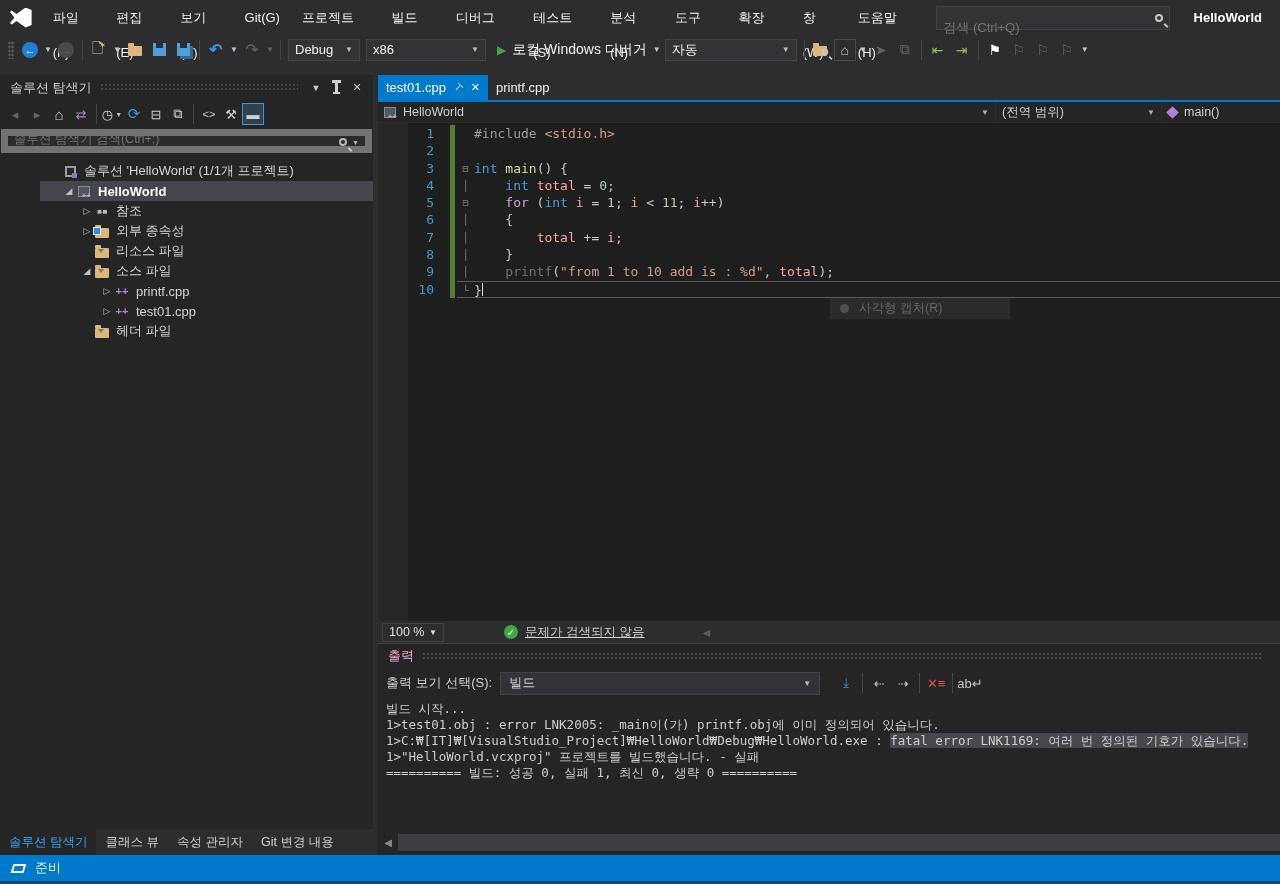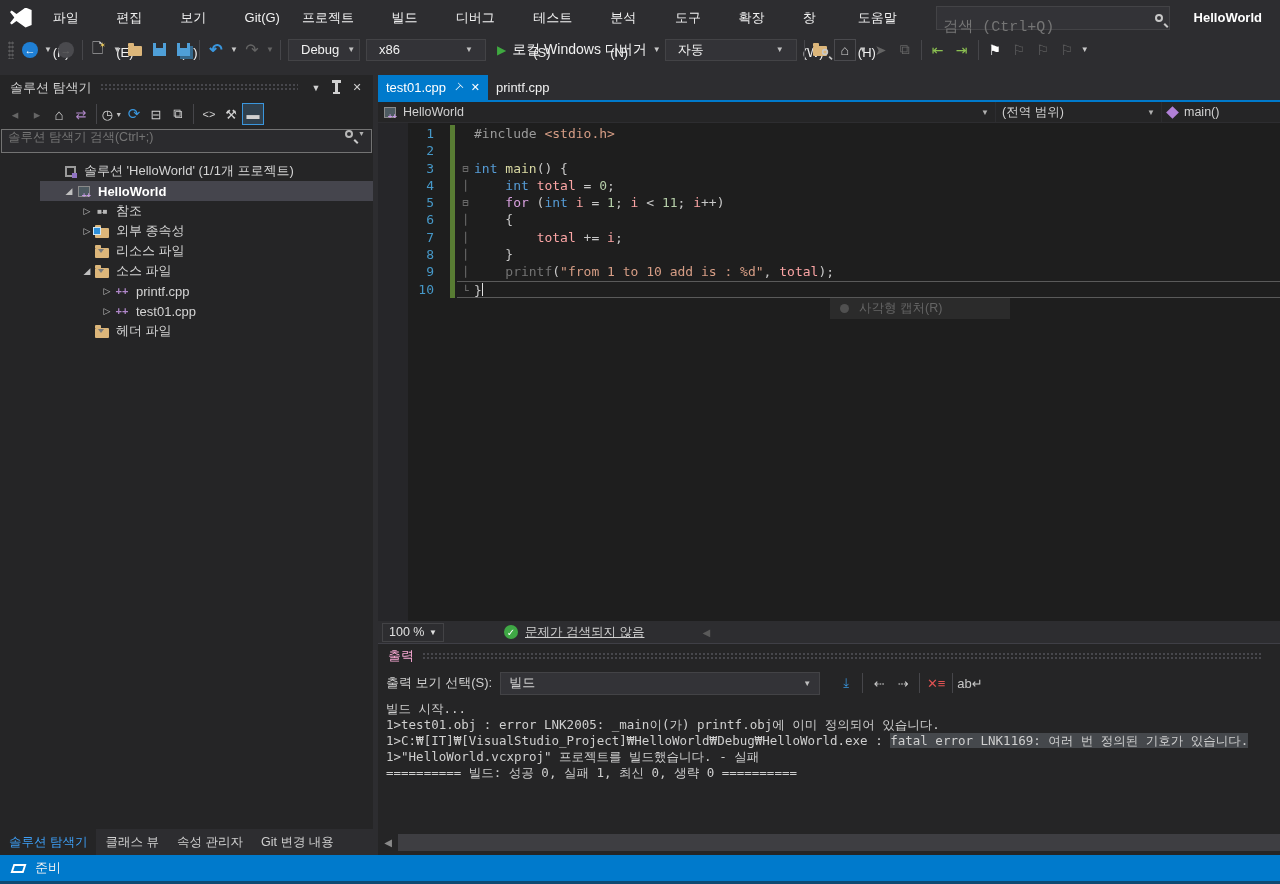--- a/index.html
+++ b/index.html
@@ -6,34 +6,34 @@
   html,body { width:1280px; height:884px; overflow:hidden; background:#2d2d30;
     font-family:"Liberation Sans", sans-serif; font-size:13px; color:#f1f1f1; }
 
   
   #menubar { height:35px; display:flex; align-items:center; background:#2d2d30; padding-left:8px; }
   #vs-logo { width:22px; height:20px; background:#ffffff; margin:0 10px 0 2px;
     clip-path:polygon(0 22%,8% 15%,30% 32%,72% 0,100% 12%,100% 88%,72% 100%,30% 68%,8% 85%,0 78%,20% 50%); }
   .menu-item { padding:0 11px; height:35px; line-height:35px; color:#f1f1f1; cursor:default; }
   #qsearch { width:237px; height:24px; background:#333337; border:1px solid #434346;
     display:flex; align-items:center; margin-left:12px; padding:0 6px; }
-  #qsearch input { flex:1; background:transparent; border:none; outline:none; color:#b8b8b8; font-size:15px; font-family:Liberation Mono, monospace;margin-top:20px; }
+  #qsearch input { flex:1; background:transparent; border:none; outline:none; color:#b8b8b8; font-size:13px; font-family:Liberation Sans, sans-serif;margin-top:20px; }
   .mag { width:8px; height:8px; border:2px solid #c8c8c8; border-radius:50%; position:relative; flex:none; }
   .mag::after { content:""; position:absolute; width:2px; height:5px; background:#c8c8c8; left:8px; top:7px; transform:rotate(-45deg); }
   #win-title { font-weight:bold; margin:0 18px 0 24px; color:#ffffff; }
 
   
   #toolbar { height:29px; display:flex; align-items:center; background:#2d2d30; padding-left:4px; }
   .grip { width:6px; height:18px; margin:0 4px; background-image:radial-gradient(#5a5a5c 1px, transparent 1.2px); background-size:3px 4px; }
   .tbtn { height:22px; min-width:22px; display:flex; align-items:center; justify-content:center; margin:0 1px; font-size:14px; }
   .tbtn.small-dd { font-size:8px; color:#c8c8c8; min-width:10px; }
   .circ { width:16px; height:16px; border-radius:50%; display:flex; align-items:center; justify-content:center; font-size:11px; color:#fff; }
   .sep { width:1px; height:20px; background:#46464a; margin:0 4px; }
   .combo { height:22px; background:#333337; border:1px solid #434346; display:flex; align-items:center;
-    padding:0 12px; margin:0 3px; color:#f1f1f1; }
+    padding:0 6px; margin:0 3px; color:#f1f1f1; }
   .combo .dd { margin-left:auto; font-size:8px; color:#c0c0c0; padding-left:8px; }
   .folder-ic { width:14px; height:10px; background:#dcb67a; border-radius:1px; position:relative; margin-top:3px; flex:none; }
   .folder-ic::before { content:""; position:absolute; top:-3px; left:0; width:6px; height:3px; background:#dcb67a; border-radius:1px 1px 0 0; }
   .floppy { width:13px; height:13px; background:#4f9fd8; position:relative; }
   .floppy::after { content:""; position:absolute; top:0; left:3px; width:7px; height:5px; background:#2d2d30; }
   .dis { color:#656565 !important; }
 
   
   #main { height:791px; display:flex; padding-top:11px; }
   #left-panel { width:373px; background:#252526; display:flex; flex-direction:column; }
@@ -43,21 +43,21 @@
   
   #se-header { height:25px; display:flex; align-items:center; padding:0 6px 0 10px; color:#d0d0d0; }
   .dotted { flex:1; height:7px; margin:0 8px; background-image:radial-gradient(#47474c 1px, transparent 1.2px); background-size:4px 4px; background-position:0 3px; }
   .hicon { width:20px; text-align:center; color:#d0d0d0; font-size:11px; }
   .pin { width:3px; height:9px; background:#d0d0d0; position:relative; margin:0 9px; }
   .pin::before { content:""; position:absolute; top:-3px; left:-3px; width:9px; height:3px; background:#d0d0d0; }
   .pin::after { content:""; position:absolute; bottom:-2px; left:-2px; width:7px; height:2px; background:#d0d0d0; }
   #se-toolbar { height:28px; display:flex; align-items:center; padding:0 4px; }
   .seic { min-width:22px; height:22px; display:flex; align-items:center; justify-content:center; font-size:13px; color:#d0d0d0; }
   .seic.toggled { border:1px solid #3a96dd; background:#30404d; }
-  #se-search { height:24px; margin:1px 1px 4px 1px; background:#2b2b2e; border:1px solid #737373; display:flex; align-items:flex-start; padding:0 6px; }
+  #se-search { height:24px; margin:1px 1px 4px 1px; background:#2b2b2e; border:7px solid #737373; display:flex; align-items:flex-end; padding:0 6px; }
   #se-search input { flex:1; background:transparent; border:none; outline:none; color:#8a8a8a; font-size:12.5px; font-family:inherit; }
   #se-tree { flex:1; overflow:hidden; padding-top:4px;padding-left:40px; }
   .trow { height:20px; display:flex; align-items:center; color:#d4d4d4; }
   .trow.selected { background:#45454d; }
   .trow .exp { width:14px; text-align:center; font-size:9px; color:#c0c0c0; flex:none; }
   .trow .lbl { margin-left:6px; white-space:nowrap; }
   .trow.bold .lbl { font-weight:bold; color:#ffffff; }
   .ticon { width:16px; height:16px; display:flex; align-items:center; justify-content:center; flex:none; position:relative; }
   .sol-ic { width:11px; height:11px; border:2px solid #9b9b9b; position:relative; }
   .sol-ic::after { content:""; position:absolute; right:-3px; bottom:-3px; width:5px; height:5px; background:#9174c4; }

